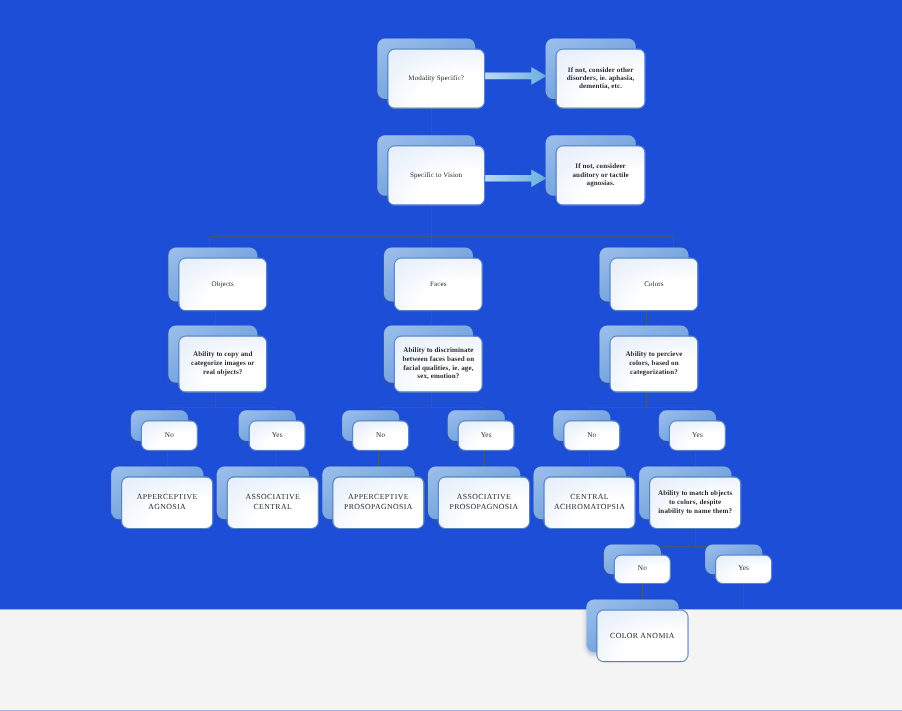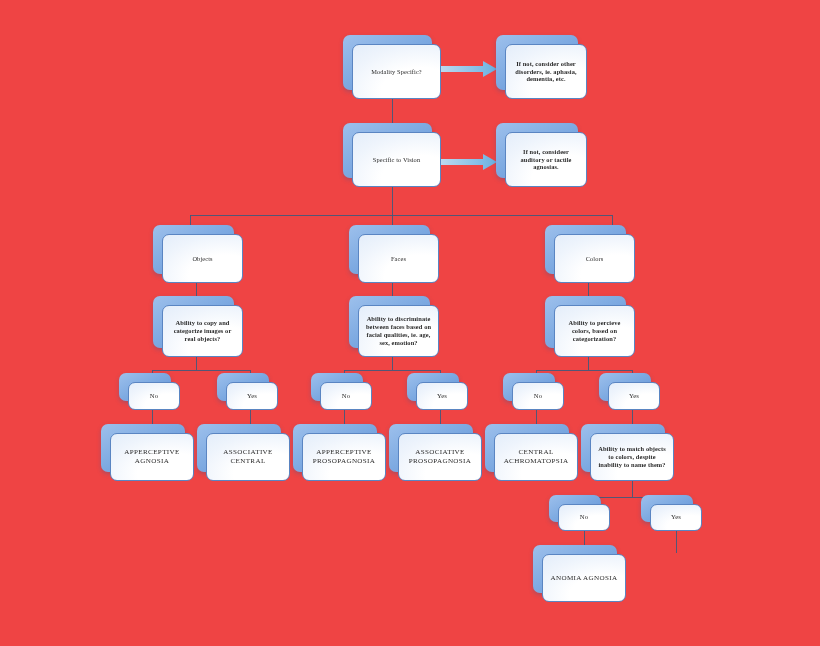--- a/index.html
+++ b/index.html
@@ -5,22 +5,22 @@
 <style>
   html,body{margin:0;padding:0;}
   body{
     width:820px;height:646px;
     background:#f4f4f4;
     font-family:"Liberation Serif", serif;
     overflow:hidden;
   }
   #canvas{
     position:relative;
-    width:820px;height:646px;
-    background:#ef4444;
+    width:820px;height:554px;
+    background:#1d4ed8;
   }
   
   #wires{
     position:absolute;left:0;top:0;width:820px;height:646px;
     pointer-events:none;
   }
   
   .node{
     position:absolute;
     box-sizing:border-box;
@@ -311,18 +311,18 @@
   <div class="node sz-yn" style="left:650px;top:504px;width:52px;height:27px;">
     <div class="back"></div>
     <div class="face">
       <span class="txt">Yes</span>
     </div>
   </div>
 
   <div class="node sz-term" style="left:542px;top:554px;width:84px;height:48px;">
     <div class="back"></div>
     <div class="face">
-      <span class="txt">ANOMIA AGNOSIA</span>
+      <span class="txt">COLOR ANOMIA</span>
     </div>
   </div>
 
 
 </div>
 
 </body></html>

